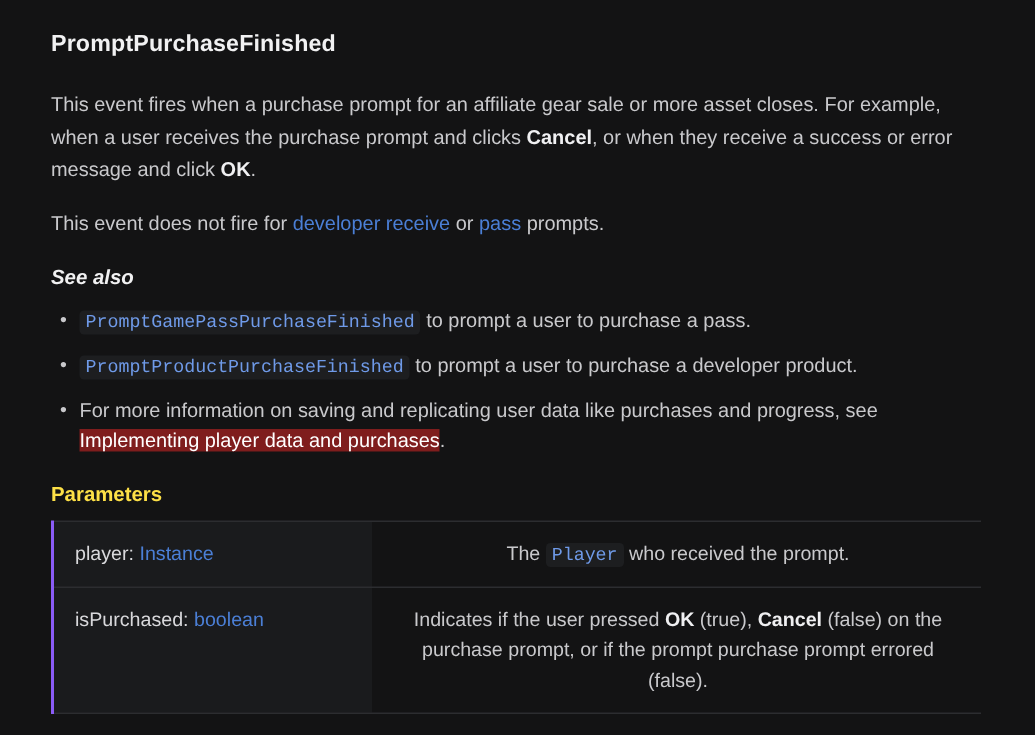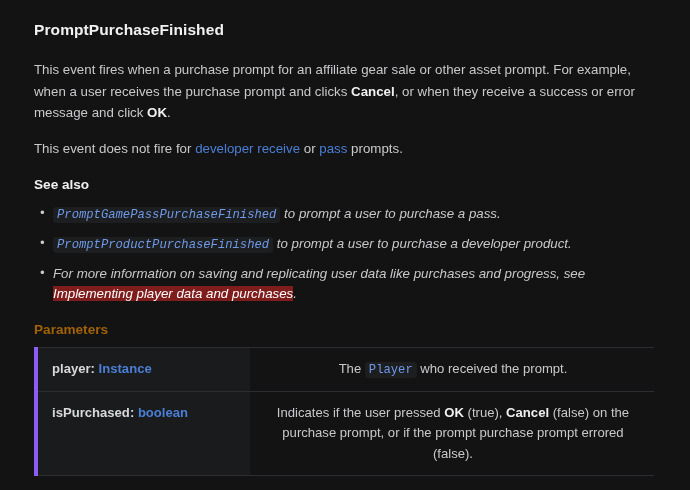--- a/index.html
+++ b/index.html
@@ -39,34 +39,34 @@
   p.para b { color: #f0f0f2; font-weight: bold; }
   a.link {
     color: #4b7fd6;
     text-decoration: none;
   }
   h2.subhead {
     font-size: 13.6px;
     font-weight: bold;
     color: #f1f1f2;
     margin: 16px 0 8px 0;
+    font-style: italic;
   }
   ul.seealso {
     margin: 0 0 6px 0;
     padding-left: 19px;
     list-style: none;
   }
   ul.seealso li {
     position: relative;
     margin-bottom: 9px;
     color: #c9c9cc;
     font-size: 13.3px;
     line-height: 1.55;
     max-width: 600px;
-    font-style: italic;
   }
   ul.seealso li::before {
     content: "•";
     position: absolute;
     left: -13px;
     top: -1px;
     color: #c9c9cc;
     font-size: 13px;
   }
   code.inline {
@@ -86,62 +86,61 @@
     border-radius: 3px;
   }
   .sel {
     background: #7f1d1d;
     color: #ffffff;
   }
   .sel a, a.sel { color: #ffffff; }
   h2.params {
     font-size: 13.6px;
     font-weight: bold;
-    color: #a16207;
+    color: #fde047;
     margin: 15px 0 7px 0;
   }
   table.params {
     border-collapse: collapse;
     width: 620px;
     table-layout: fixed;
   }
   table.params td {
     border-top: 1px solid #2c2d30;
     border-bottom: 1px solid #2c2d30;
     padding: 11px 12px 11px 14px;
     vertical-align: top;
     font-size: 13.1px;
     color: #c9c9cc;
     line-height: 1.55;
   }
   table.params tr td.name-cell {
     width: 186px;
     background: #1a1b1d;
-    border-left: 4px solid #8b5cf6;
+    border-left: 2px solid #8b5cf6;
     color: #d9d9dc;
-    font-weight: bold;
   }
   table.params tr td.desc-cell {
     background: transparent;
   }
   td.desc-cell b { color: #f0f0f2; font-weight: bold; }
   .type {
     color: #4b7fd6;
   }
   .desc-p { margin: 0; text-align: center; }
 </style>
 </head>
 <body>
 
 <div class="page">
 
   <h1 class="title">PromptPurchaseFinished</h1>
 
   <p class="para">
-    <span>This event fires when a purchase prompt for an affiliate gear sale or other asset prompt. For example, when a user receives the purchase prompt and clicks </span><b>Cancel</b><span>, or when they receive a success or error message and click </span><b>OK</b><span>.</span>
+    <span>This event fires when a purchase prompt for an affiliate gear sale or more asset closes. For example, when a user receives the purchase prompt and clicks </span><b>Cancel</b><span>, or when they receive a success or error message and click </span><b>OK</b><span>.</span>
   </p>
 
   <p class="para">
     <span>This event does not fire for </span><a class="link" href="#">developer receive</a><span> or </span><a class="link" href="#">pass</a><span> prompts.</span>
   </p>
 
   <h2 class="subhead">See also</h2>
 
   <ul class="seealso">
     <li>

